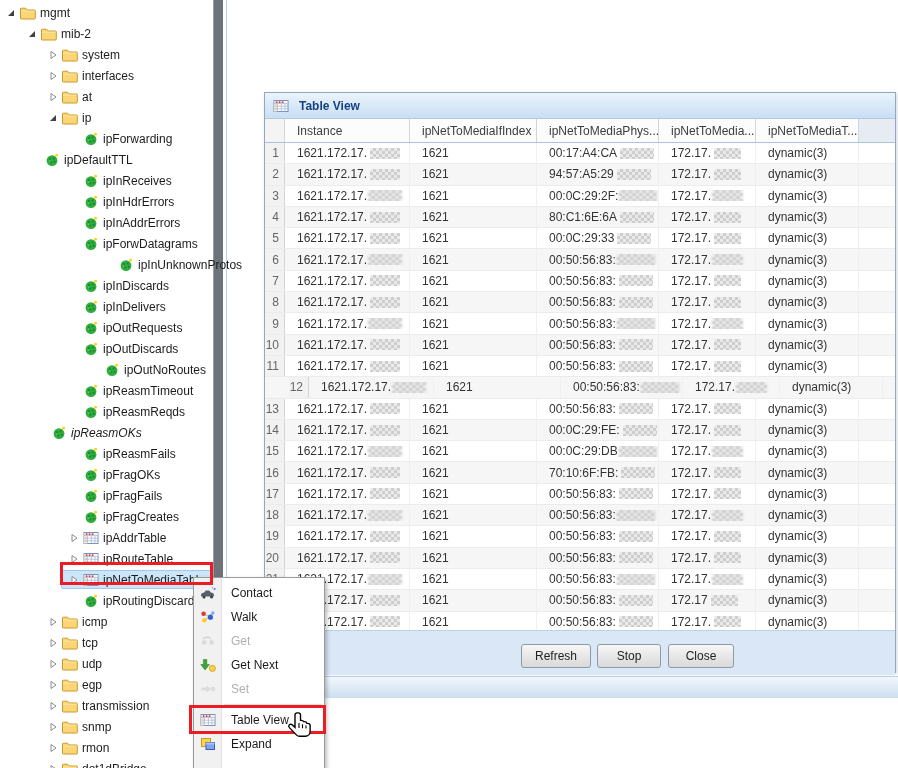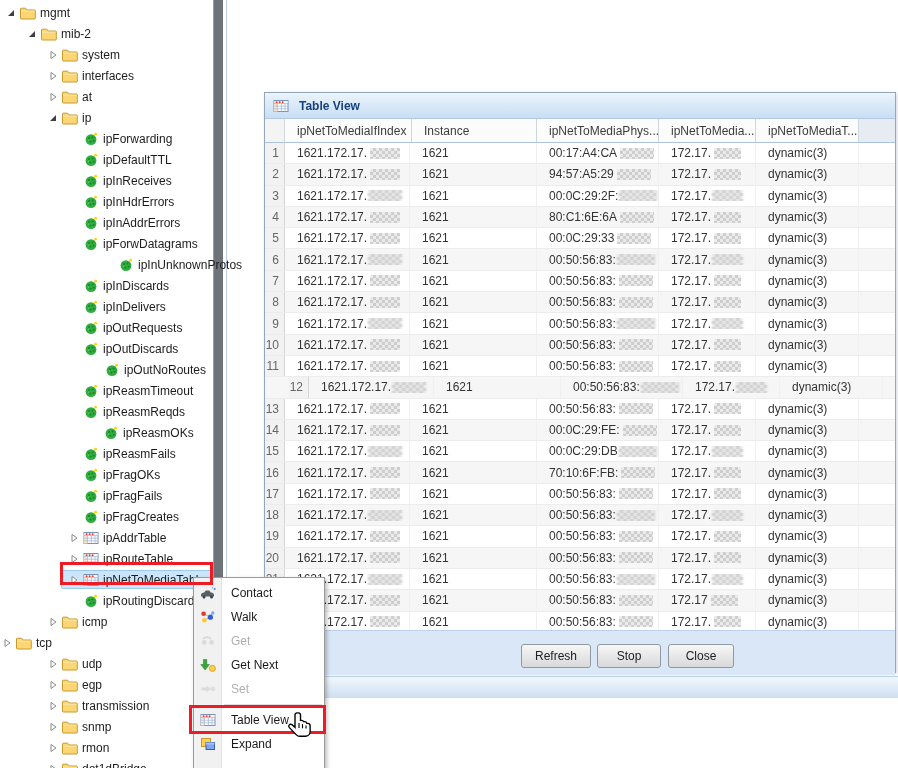--- a/index.html
+++ b/index.html
@@ -165,21 +165,21 @@
             <circle cx="5" cy="6" r="1" fill="#1c7f2b"></circle>
             <circle cx="8.6" cy="5.4" r="1" fill="#1c7f2b"></circle>
             <circle cx="6.4" cy="9.4" r="1" fill="#1c7f2b"></circle>
             <circle cx="9.6" cy="8.8" r="1" fill="#1c7f2b"></circle>
             <circle cx="4.6" cy="8.2" r=".7" fill="#62c96f"></circle>
             <circle cx="11.6" cy="2.2" r="1.4" fill="#ffd400"></circle>
           </svg>
         </span>
         <span class="tlabel">ipForwarding</span>
       </div>
-      <div class="tree-row" style="padding-left: 67px;">
+      <div class="tree-row" style="padding-left: 28px;">
         <span class="expander"></span>
         <span class="ticon">
           <svg width="14" height="14" viewBox="0 0 14 14">
             <circle cx="7" cy="7.6" r="5.4" fill="#2fae3e"></circle>
             <circle cx="5" cy="6" r="1" fill="#1c7f2b"></circle>
             <circle cx="8.6" cy="5.4" r="1" fill="#1c7f2b"></circle>
             <circle cx="6.4" cy="9.4" r="1" fill="#1c7f2b"></circle>
             <circle cx="9.6" cy="8.8" r="1" fill="#1c7f2b"></circle>
             <circle cx="4.6" cy="8.2" r=".7" fill="#62c96f"></circle>
             <circle cx="11.6" cy="2.2" r="1.4" fill="#ffd400"></circle>
@@ -360,21 +360,21 @@
             <circle cx="5" cy="6" r="1" fill="#1c7f2b"></circle>
             <circle cx="8.6" cy="5.4" r="1" fill="#1c7f2b"></circle>
             <circle cx="6.4" cy="9.4" r="1" fill="#1c7f2b"></circle>
             <circle cx="9.6" cy="8.8" r="1" fill="#1c7f2b"></circle>
             <circle cx="4.6" cy="8.2" r=".7" fill="#62c96f"></circle>
             <circle cx="11.6" cy="2.2" r="1.4" fill="#ffd400"></circle>
           </svg>
         </span>
         <span class="tlabel">ipReasmReqds</span>
       </div>
-      <div class="tree-row" style="padding-left: 87px;">
+      <div class="tree-row" style="padding-left: 35px; font-style: italic;">
         <span class="expander"></span>
         <span class="ticon">
           <svg width="14" height="14" viewBox="0 0 14 14">
             <circle cx="7" cy="7.6" r="5.4" fill="#2fae3e"></circle>
             <circle cx="5" cy="6" r="1" fill="#1c7f2b"></circle>
             <circle cx="8.6" cy="5.4" r="1" fill="#1c7f2b"></circle>
             <circle cx="6.4" cy="9.4" r="1" fill="#1c7f2b"></circle>
             <circle cx="9.6" cy="8.8" r="1" fill="#1c7f2b"></circle>
             <circle cx="4.6" cy="8.2" r=".7" fill="#62c96f"></circle>
             <circle cx="11.6" cy="2.2" r="1.4" fill="#ffd400"></circle>
@@ -522,21 +522,21 @@
           </svg>
         </span>
         <span class="ticon">
           <svg width="16" height="14" viewBox="0 0 16 14">
             <path d="M.5 12.2V3a.8.8 0 0 1 .8-.8h4.3l1.6 1.8h7.3a.8.8 0 0 1 .8.8v7.4a.8.8 0 0 1-.8.8H1.3a.8.8 0 0 1-.8-.8z" fill="#fcd575" stroke="#c79a2e"></path>
             <path d="M1.2 4.7h13.3v1H1.2z" fill="#fde9a9"></path>
           </svg>
         </span>
         <span class="tlabel">icmp</span>
       </div>
-      <div class="tree-row" style=" text-align: center;">
+      <div class="tree-row" style="padding-left: 46px; text-align: center;">
         <span class="expander">
           <svg width="10" height="10" viewBox="0 0 10 10">
             <path d="M3 1.5 L8 5 L3 8.5 Z" fill="#fff" stroke="#8c8c8c"></path>
           </svg>
         </span>
         <span class="ticon">
           <svg width="16" height="14" viewBox="0 0 16 14">
             <path d="M.5 12.2V3a.8.8 0 0 1 .8-.8h4.3l1.6 1.8h7.3a.8.8 0 0 1 .8.8v7.4a.8.8 0 0 1-.8.8H1.3a.8.8 0 0 1-.8-.8z" fill="#fcd575" stroke="#c79a2e"></path>
             <path d="M1.2 4.7h13.3v1H1.2z" fill="#fde9a9"></path>
           </svg>
@@ -641,22 +641,22 @@
             <circle cx="6.6" cy="3.2" r="1" fill="#e03a2f"></circle>
             <circle cx="9.6" cy="3.2" r="1" fill="#e03a2f"></circle>
             <rect x="1" y="4.6" width="3.4" height="7.9" fill="#fbe7cb"></rect>
             <path d="M1 4.6H15M1 7.2H15M1 9.8H15M4.4 4.6V12.5M8.4 4.6V12.5M12 4.6V12.5" stroke="#9fb2d4" stroke-width=".7" fill="none"></path>
           </svg>
       </span>
       <span id="tv-title">Table View</span>
     </div>
     <div id="tv-header">
         <div class="hcell num" style="width: 20px;"></div>
+        <div class="hcell" style="width: 125px;">Instance</div>
         <div class="hcell" style="width: 127px;">ipNetToMediaIfIndex</div>
-        <div class="hcell" style="width: 125px;">Instance</div>
         <div class="hcell" style="width: 122px;">ipNetToMediaPhys...</div>
         <div class="hcell" style="width: 97px;">ipNetToMedia...</div>
         <div class="hcell" style="width: 103px;">ipNetToMediaT...</div>
         <div class="hcell fill"></div>
       </div>
     <div id="tv-body">
         <div class="trow">
           <div class="tcell num" style="width: 20px;">1</div>
           <div class="tcell" style="width: 125px;">1621.172.17.<span class="redact w1"></span></div>
           <div class="tcell" style="width: 127px;">1621</div>

